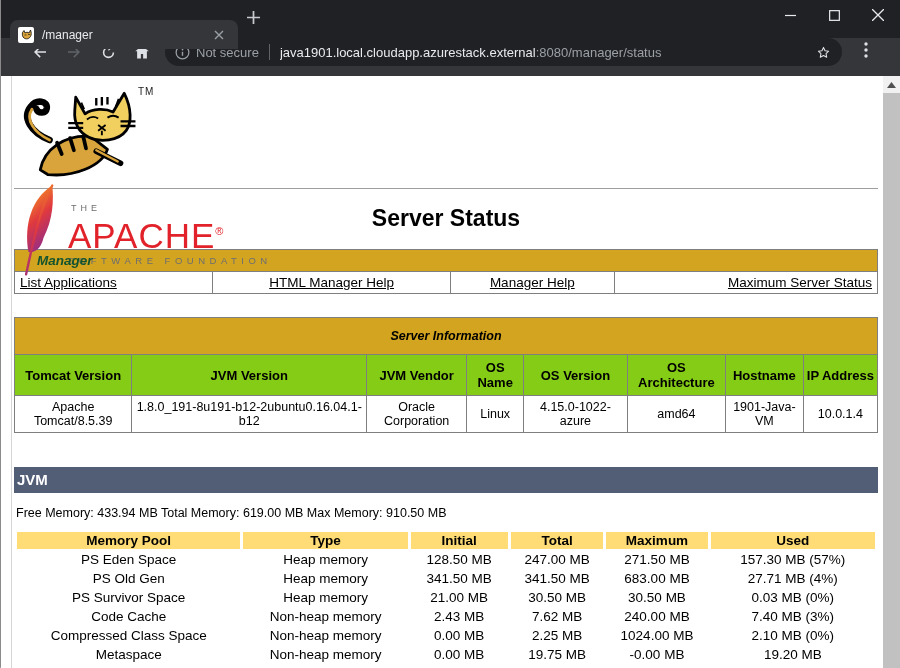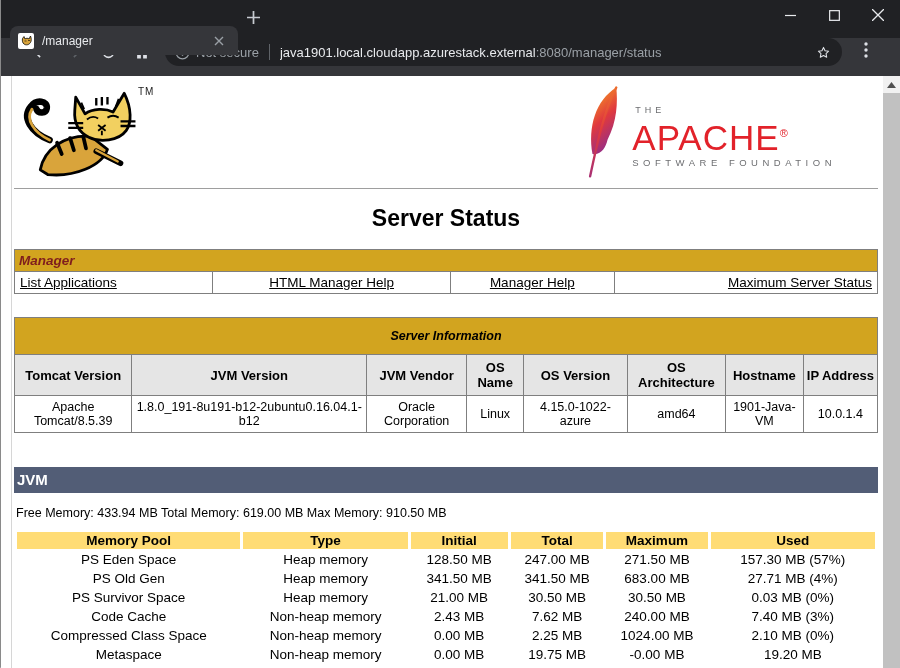--- a/index.html
+++ b/index.html
@@ -3,21 +3,21 @@
 <meta charset="utf-8">
 <style>
   * { box-sizing: border-box; margin: 0; padding: 0; }
   html, body { width: 900px; height: 668px; overflow: hidden; }
   body { font-family: "Liberation Sans", sans-serif; background: #fff; }
 
   .window { width: 900px; height: 668px; position: relative; border-left: 1px solid #8a8a8a; border-bottom: 1px solid #bdbdbd; }
 
   
   .tabstrip { height: 38px; background: #202124; position: relative; }
-  .tab { position: absolute; left: 9px; top: 26px; width: 228px; height: 29px;
+  .tab { position: absolute; left: 9px; top: 20px; width: 228px; height: 29px;
          background: #35363a; border-radius: 8px 8px 0 0; display: flex; align-items: center; padding: 0 8px; }
   .favicon { width: 16px; height: 16px; margin-right: 8px; flex: none; background: #fff; border-radius: 2px;
              display: flex; align-items: center; justify-content: center; }
   .tab-title { color: #e8eaed; font-size: 12px; flex: 1; white-space: nowrap; overflow: hidden; }
   .tab-close { color: #9aa0a6; font-size: 15px; line-height: 15px; width: 16px; text-align: center; cursor: pointer; }
   .newtab { position: absolute; left: 246px; top: 11px; width: 24px; height: 24px; color: #c7cbd1;
             font-size: 19px; line-height: 23px; text-align: center; font-weight: 400; }
   .wincontrols { position: absolute; right: 0; top: 0; height: 30px; display: flex; }
   .winbtn { width: 44px; height: 30px; display: flex; align-items: center; justify-content: center; color: #e8eaed; }
 
@@ -33,44 +33,44 @@
   .menu-dots { width: 24px; height: 24px; display: flex; align-items: center; justify-content: center; margin-left: 4px; flex: none; }
 
   
   .content-area { position: relative; height: 592px; background: #fff; }
   .scrollbar { position: absolute; right: 0; top: 0; width: 17px; height: 100%; background: #f1f1f1; }
   .scroll-btn { height: 17px; display: flex; align-items: center; justify-content: center; }
   .scroll-thumb { position: absolute; top: 17px; bottom: 0; left: 0; right: 0; background: #c1c1c1; }
 
   .content { margin: 0 17px 0 10px; border-left: 1px solid #d6d6d6; padding: 8px 5px 0 2px; height: 100%; }
 
-  .logo-row { display: flex; justify-content: space-between; align-items: flex-start; height: 100px; padding: 0 2px; }
+  .logo-row { display: flex; justify-content: space-between; align-items: flex-start; height: 100px; padding: 0 2px; flex-direction: column; }
   .tomcat-logo { position: relative; width: 160px; }
   .tm { position: absolute; left: 122px; top: 2px; font-size: 10px; color: #222; letter-spacing: 1px; }
   .apache-logo { display: flex; align-items: center; margin: 2px 40px 0 0; }
   .apache-text { margin-left: 8px; padding-top: 6px; }
   .apache-the { font-size: 9px; letter-spacing: 4px; color: #6d6e71; margin-left: 3px; }
   .apache-name { font-size: 35px; line-height: 36px; color: #e2222a; letter-spacing: 1px; font-weight: 400; }
   .apache-name sup { font-size: 11px; color: #e2222a; }
   .apache-sub { font-size: 9.5px; letter-spacing: 4.5px; color: #6d6e71; margin-top: 2px; }
 
   hr.logo-divider { border: none; border-top: 1px solid #9e9e9e; margin: 4px 0 0 0; }
 
   h1.page-title { text-align: center; font-size: 23px; font-weight: bold; color: #000; margin: 16px 0 0 0; }
 
   table { border-collapse: collapse; width: 100%; }
   table.bordered, table.bordered td, table.bordered th { border: 1px solid #7f7f7f; }
-  tr.gold-title td { background: #d2a41f; font-weight: bold; font-style: italic; font-size: 13.5px; padding: 3px 4px; color: #7f1d1d; }
+  tr.gold-title td { background: #d2a41f; font-weight: bold; font-style: italic; font-size: 13.5px; padding: 3px 22px; color: #14532d; }
   table.mgr { margin-top: 17px; }
   table.mgr td.lnk { padding: 3px 5px; font-size: 13.5px; height: 22px; }
   table.mgr a { color: #000; text-decoration: underline; cursor: pointer; }
   .al { text-align: left; border-radius: 8px; } .ac { text-align: center; } .ar { text-align: right; }
 
   table.sinfo { margin-top: 23px; }
-  table.sinfo th { background: #e5e5e5; font-weight: bold; font-size: 13px; text-align: center; padding: 5px 3px; height: 31px; color: #000; }
+  table.sinfo th { background: #84cc16; font-weight: bold; font-size: 13px; text-align: center; padding: 5px 3px; height: 31px; color: #000; }
   table.sinfo td { font-size: 12.5px; text-align: center; padding: 4px 3px; height: 37px; color: #000; }
 
   .section-bar { margin-top: 34px; background: #525d76; color: #fff; font-weight: bold; font-size: 15px;
                  padding: 4px 4px 5px 3px; }
   .mem-summary { font-size: 12.5px; color: #000; margin: 13px 0 0 2px; }
 
   table.mem { margin-top: 10px; border-collapse: separate; border-spacing: 3px 2px; }
   table.mem th { background: #ffdc75; font-weight: bold; font-size: 13.5px; text-align: center; padding: 1px 2px; color: #000; }
   table.mem td { font-size: 13.5px; text-align: center; padding: 1px 2px; color: #000; }
 

